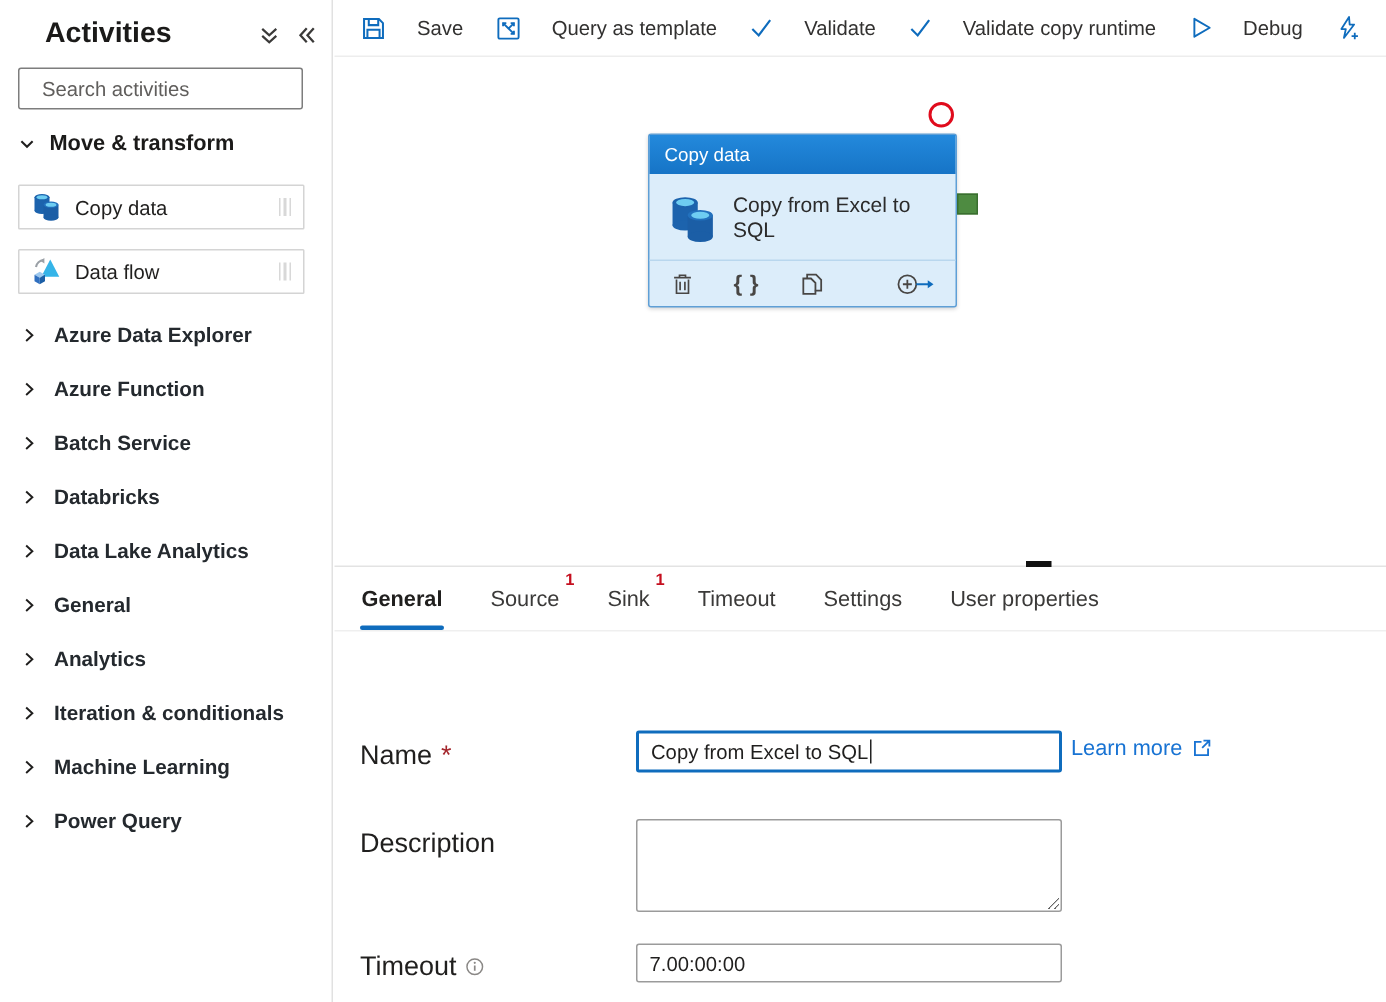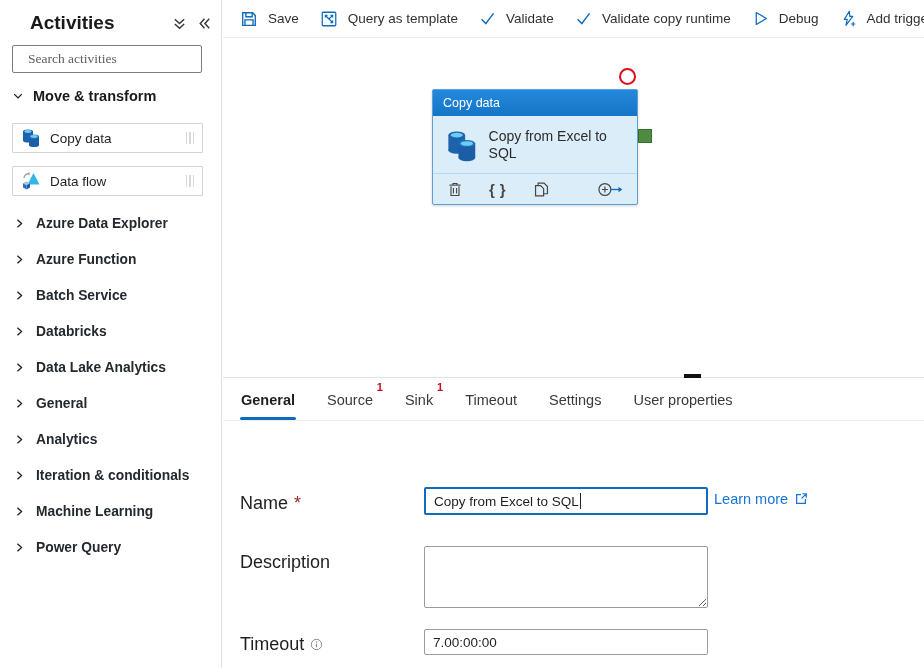--- a/index.html
+++ b/index.html
@@ -7,33 +7,33 @@
   .app {
     position:relative; width:924px; height:668px; background:#fff; overflow:hidden;
     font-family:"Liberation Sans", sans-serif; color:#201f1e;
   }
   
   .sidebar { position:absolute; left:0; top:0; width:222px; height:668px; border-right:1px solid #e1e1e1; background:#fff; }
   .sidebar-header { position:absolute; left:30px; top:12px; width:196px; display:flex; align-items:center; }
   .sidebar-title { font-size:19px; font-weight:700; color:#1b1a19; }
   .sidebar-header .hdr-icons { margin-left:auto; display:flex; gap:10px; padding-right:14px; }
   .hdr-icons svg { display:block; cursor:pointer; }
-  .searchbox { position:absolute; left:12px; top:45px; width:190px; height:28px; border:1px solid #7d7d7d; border-radius:2px; display:flex; align-items:center; padding:0 8px; background:#fff;font-family:Liberation Serif, serif; }
+  .searchbox { position:absolute; left:12px; top:45px; width:190px; height:28px; border:1px solid #7d7d7d; border-radius:2px; display:flex; align-items:center; padding:0 8px; background:#fff; }
   .searchbox input { border:none; outline:none; flex:1; font-size:13.5px; font-family:inherit; color:#323130; margin-left:7px; background:transparent; }
   .searchbox input::placeholder { color:#605e5c; }
   .section-hdr { position:absolute; left:12px; top:88px; display:flex; align-items:center; gap:9px; font-size:14.5px; font-weight:700; color:#1b1a19; cursor:pointer; }
   .activity-item { position:absolute; left:12px; width:191px; height:30px; border:1px solid #d4d4d4; border-radius:1px; background:#fff; display:flex; align-items:center; padding:0 8px; cursor:grab; }
   .activity-item .lbl { font-size:13.5px; color:#201f1e; margin-left:9px; }
   .drag-dots { margin-left:auto; display:flex; gap:2px; }
   .drag-dots i { display:block; width:1.5px; height:12px; background:#d8d8d8; }
   .cat-list { position:absolute; left:0; top:205px; width:221px; }
   .cat-item { display:flex; align-items:center; gap:11px; height:36px; padding-left:14px; font-size:13.8px; font-weight:700; color:#24292e; cursor:pointer; }
   
   .toolbar { position:absolute; left:223px; top:0; width:701px; height:38px; border-bottom:1px solid #ededed; display:flex; align-items:center; padding-left:17px; gap:21px; background:#fff; }
-  .tb-item { display:flex; align-items:center; gap:10px; font-size:13.5px; color:#323130; cursor:pointer; white-space:nowrap; }
+  .tb-item { display:flex; align-items:center; gap:20px; font-size:13.5px; color:#323130; cursor:pointer; white-space:nowrap; }
   .tb-item svg { display:block; }
   
   .canvas { position:absolute; left:223px; top:39px; width:701px; height:338px; background:#fff; }
   .error-circle { position:absolute; left:619px; top:68px; width:17px; height:17px; border:2px solid #e00b1c; border-radius:50%; background:#fff; }
   .node { position:absolute; left:432px; top:89px; width:206px; height:116px; border:1px solid #5f9fd6; border-radius:2px; background:#dcedfa; box-shadow:0 1px 3px rgba(0,0,0,.18); }
   .node-header { height:26px; background:linear-gradient(#2389dc,#1674c6); color:#fff; font-size:12.5px; display:flex; align-items:center; padding-left:10px; }
   .node-body { display:flex; align-items:flex-start; padding:12px 8px 0 12px; height:57px; }
   .node-title { font-size:14px; color:#2b2b2b; line-height:17px; margin-left:10px; width:142px; }
   .node-footer { height:31px; border-top:1px solid #b9d7ee; display:flex; align-items:center; padding:0 14px; gap:26px; }
   .node-footer .nf-icon { cursor:pointer; display:flex; align-items:center; }

